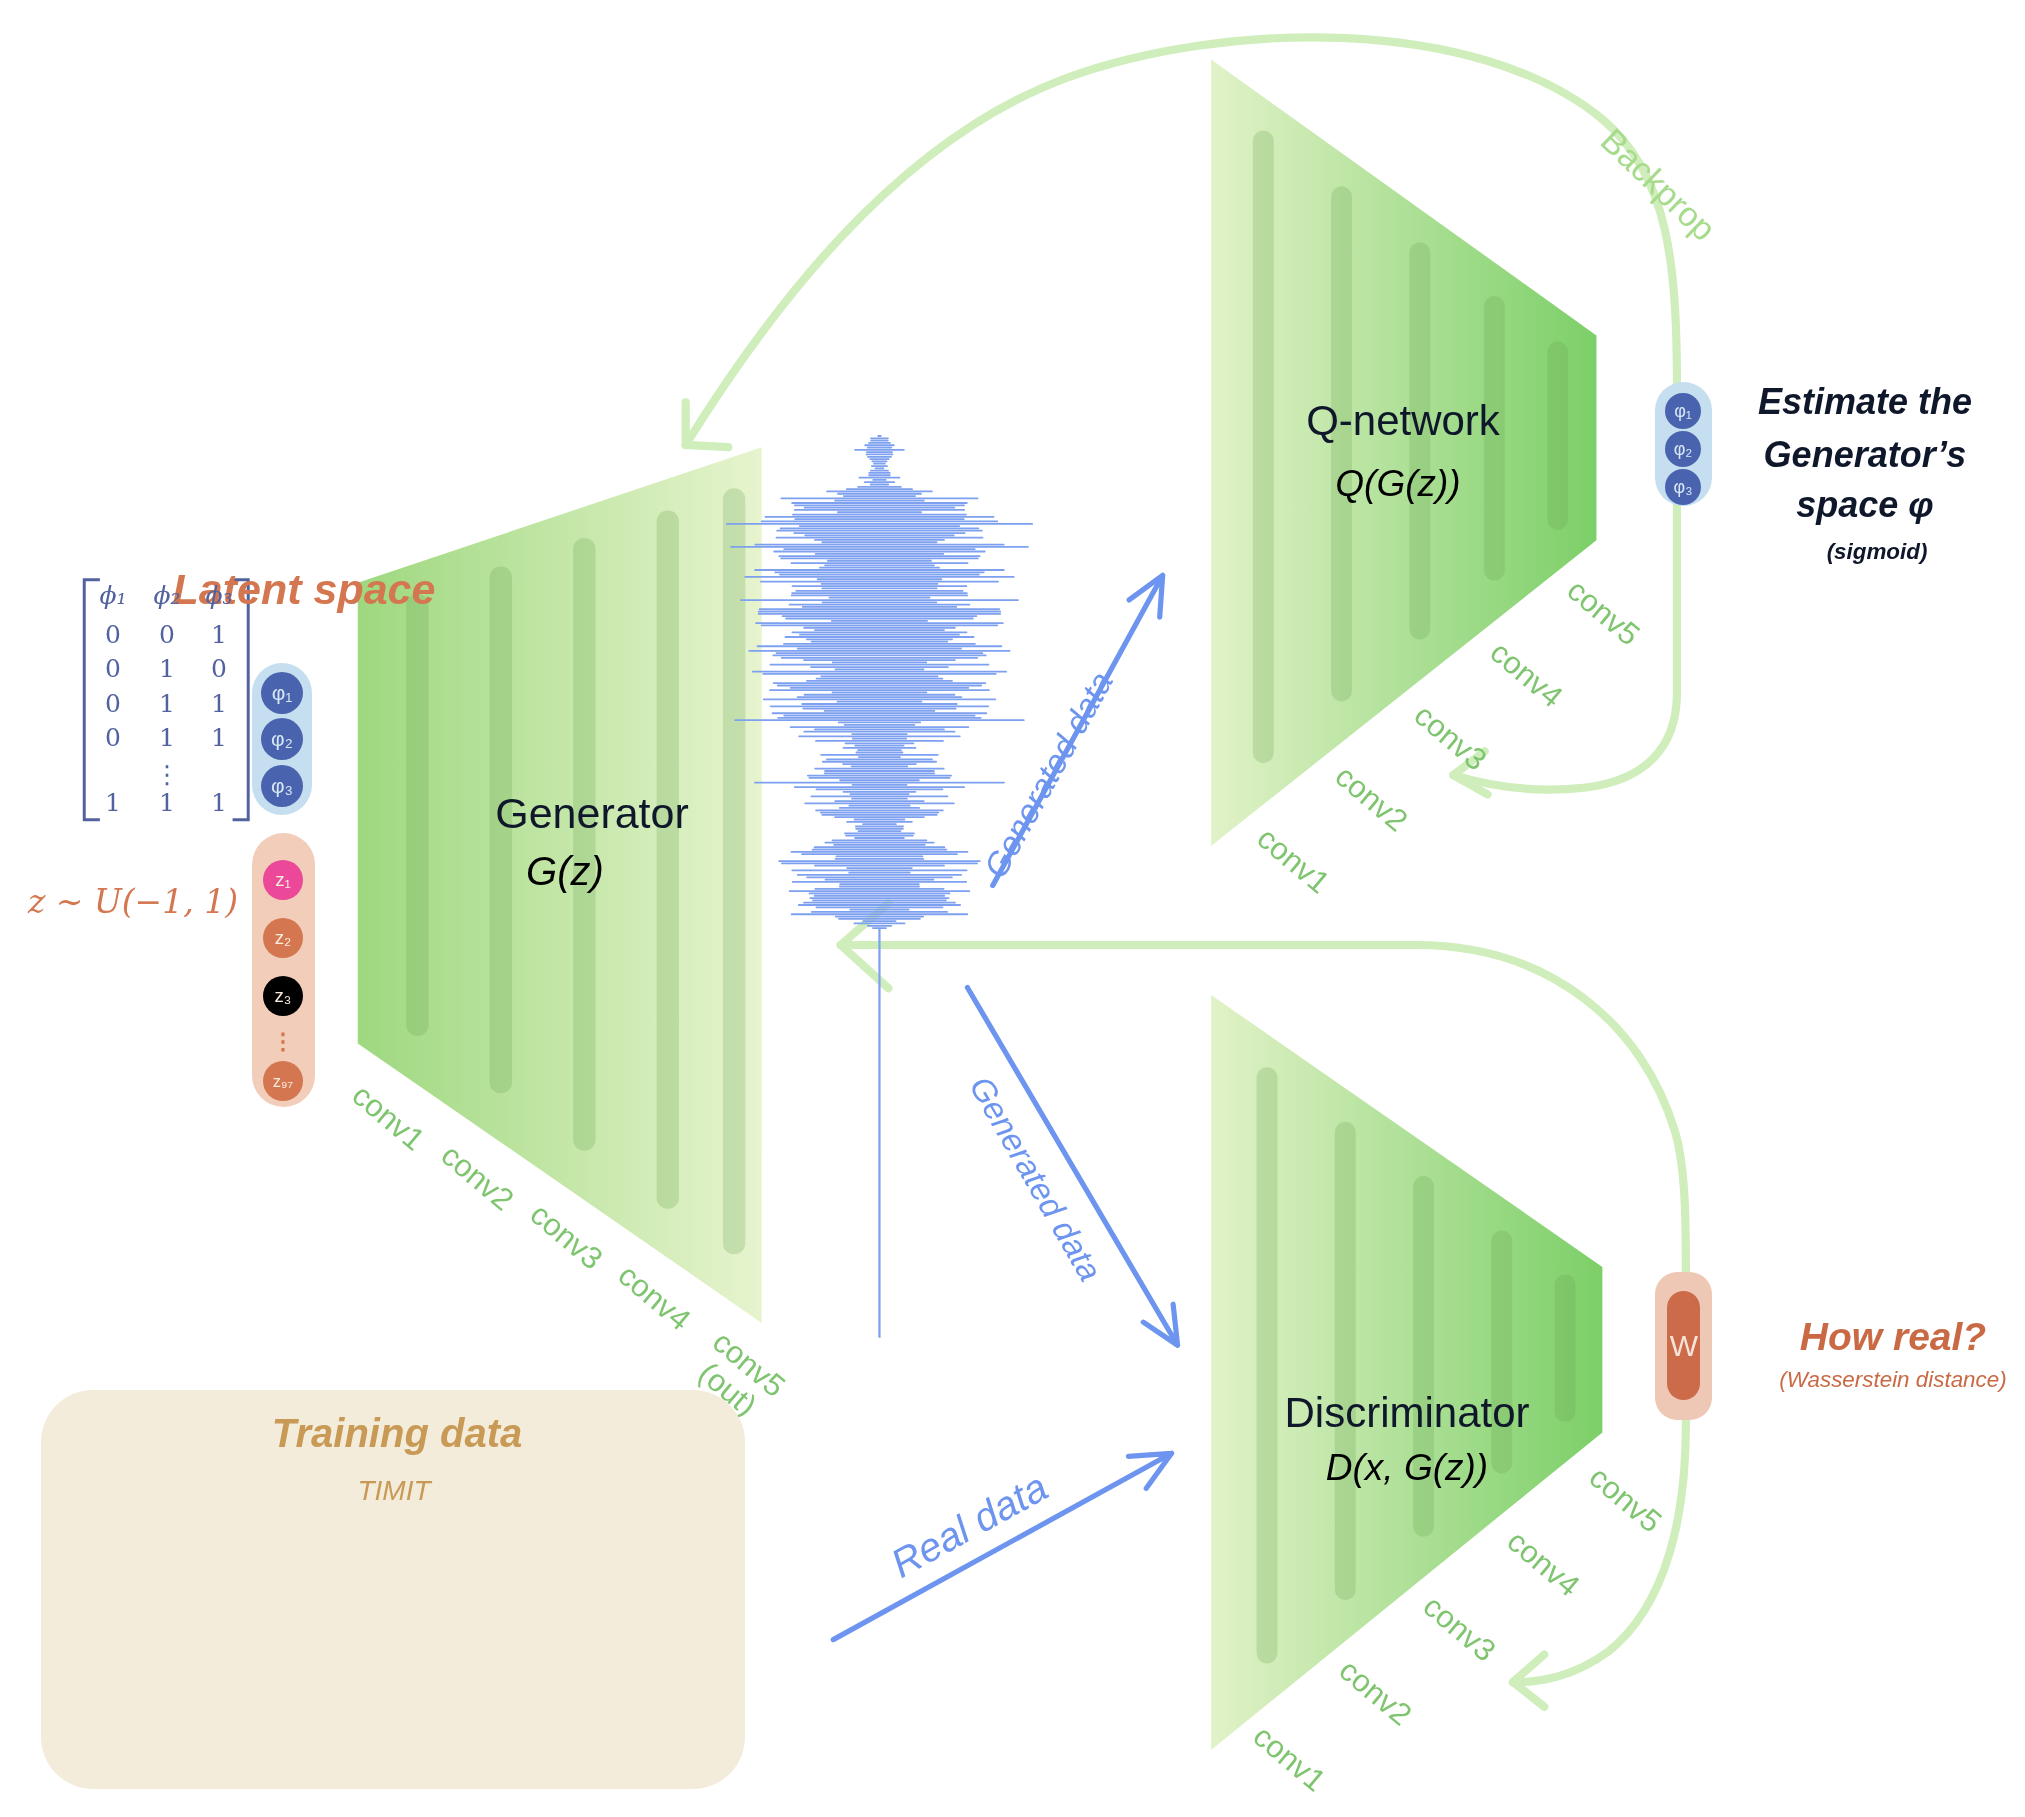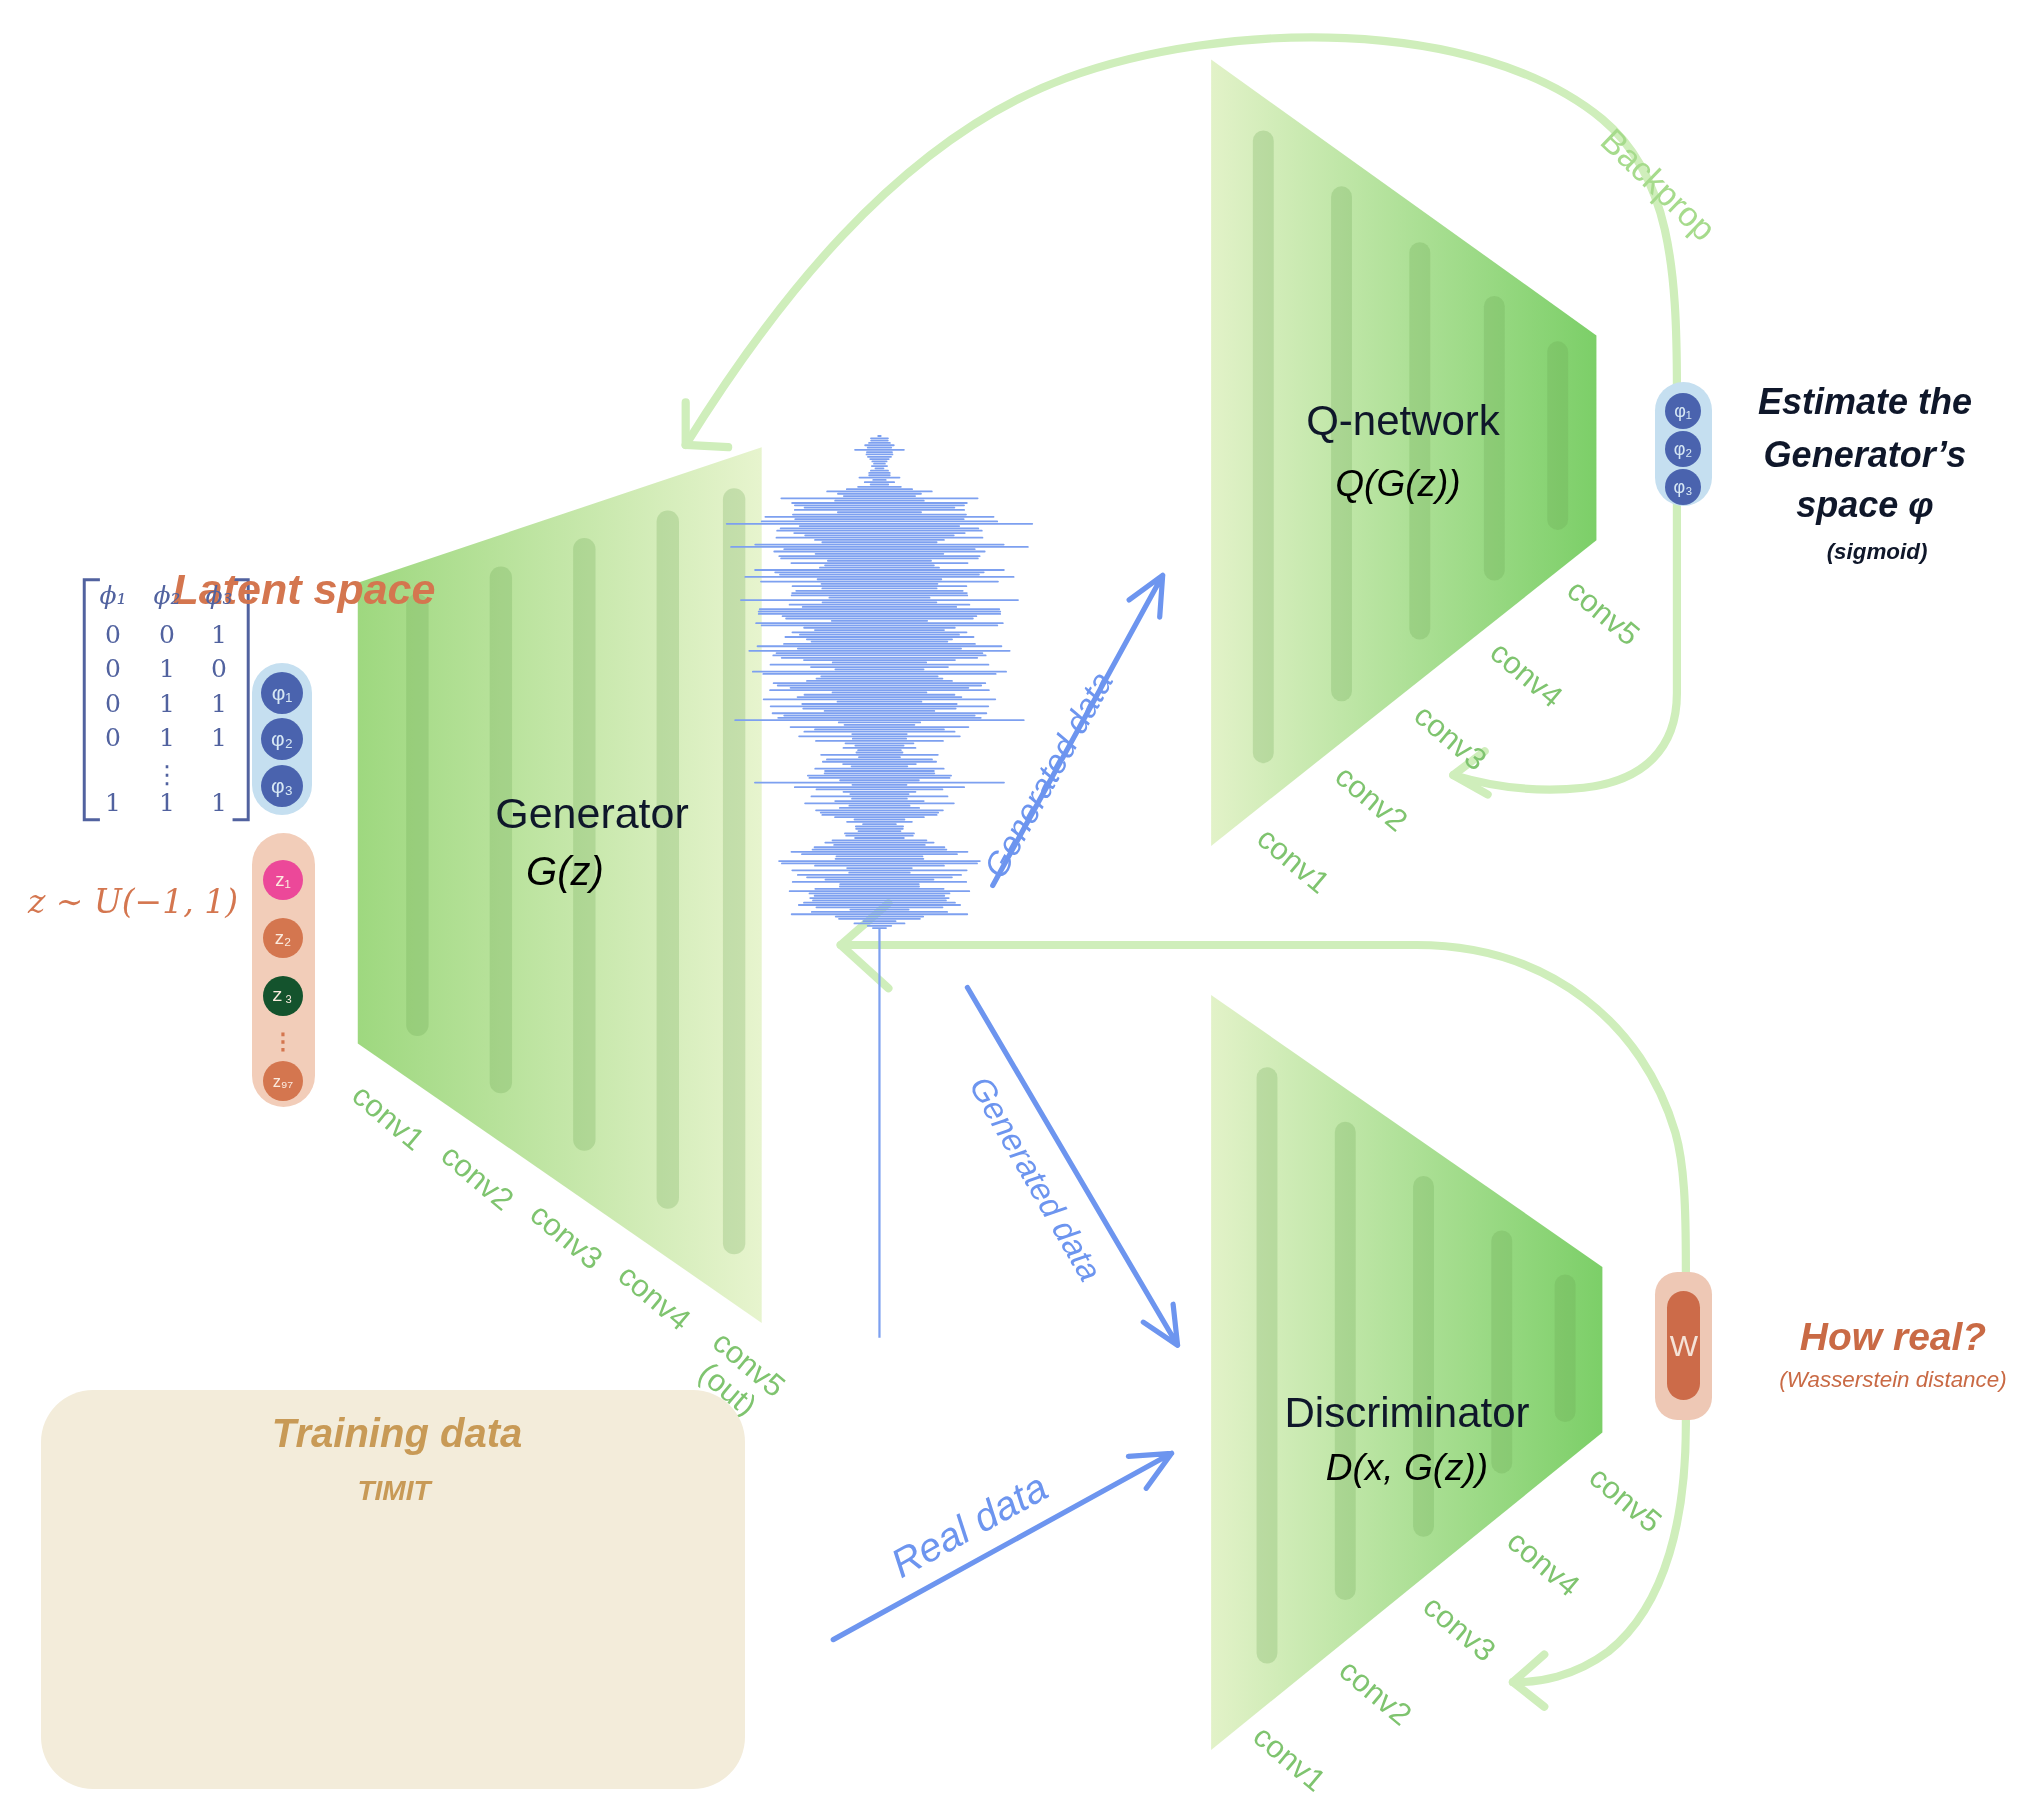--- a/index.html
+++ b/index.html
@@ -142,21 +142,21 @@
   </div>
 
   <div class="pill" style="left:252px;top:663px;width:60px;height:152px;background:#c5dff0;"></div>
   <div class="node" style="left:282px;top:693px;width:42px;height:42px;background:#4a63ae;color:#d6e7f4;font-size:21px;">φ₁</div>
   <div class="node" style="left:282px;top:739px;width:42px;height:42px;background:#4a63ae;color:#d6e7f4;font-size:21px;">φ₂</div>
   <div class="node" style="left:282px;top:786px;width:42px;height:42px;background:#4a63ae;color:#d6e7f4;font-size:21px;">φ₃</div>
 
   <div class="pill" style="left:252px;top:833px;width:63px;height:274px;background:#f2cdb9;"></div>
   <div class="node" style="left:283px;top:880px;width:40px;height:40px;background:#ec4899;color:#fbeade;font-size:18.6px;">z₁</div>
   <div class="node" style="left:283px;top:938px;width:40px;height:40px;background:#d4764f;color:#fbeade;font-size:18.6px;">z₂</div>
-  <div class="node" style="left:283px;top:996px;width:40px;height:40px;background:#14532d;color:#fbeade;font-size:18.6px;font-family:Liberation Mono, monospace;">z₃</div>
+  <div class="node" style="left:283px;top:996px;width:40px;height:40px;background:#000000;color:#fbeade;font-size:18.6px;">z₃</div>
   <div class="abs" style="left:283px;top:1042px;font-size:22.4px;font-weight:bold;color:#d4764f;">⋮</div>
   <div class="node" style="left:283px;top:1081px;width:40px;height:40px;background:#d4764f;color:#fbeade;font-size:16.4px;">z₉₇</div>
 
   <div class="abs nettitle" style="left:592px;top:814px;font-size:43px;">Generator</div>
   <div class="abs netformula" style="left:565px;top:871px;font-size:40px;">G(z)</div>
   <span class="abs convlab" style="left:388px;top:1118px;transform:translate(-50%,-50%) rotate(40deg);">conv1</span>
   <span class="abs convlab" style="left:477px;top:1178px;transform:translate(-50%,-50%) rotate(40deg);">conv2</span>
   <span class="abs convlab" style="left:566px;top:1237px;transform:translate(-50%,-50%) rotate(40deg);">conv3</span>
   <span class="abs convlab" style="left:654px;top:1298px;transform:translate(-50%,-50%) rotate(40deg);">conv4</span>
   <div class="abs convlab" style="left:738px;top:1377px;transform:translate(-50%,-50%) rotate(40deg);text-align:center;">
@@ -195,16 +195,16 @@
   <div class="abs bluecap" style="left:1865px;top:552px;font-size:22.4px;margin-left:12px;">(sigmoid)</div>
 
   <div style="position:absolute;left:1655px;top:1272px;width:57px;height:148px;background:#eec8b5;border-radius:22.4px;"></div>
   <div style="position:absolute;left:1667px;top:1291px;width:33px;height:109px;background:#cc6b49;border-radius:18px;"></div>
   <div class="abs" style="left:1684px;top:1346px;font-size:30px;color:#f5e3d7;">W</div>
   <div class="abs" style="left:1893px;top:1337px;font-size:39px;font-weight:bold;font-style:italic;color:#c96a45;">How real?</div>
   <div class="abs" style="left:1893px;top:1380px;font-size:22.4px;font-style:italic;color:#c96a45;">(Wasserstein distance)</div>
 
   <div style="position:absolute;left:41px;top:1390px;width:704px;height:399px;background:#f3ecda;border-radius:52px;"></div>
   <div class="abs" style="left:397px;top:1433px;font-size:40px;font-weight:bold;font-style:italic;color:#c89a56;">Training data</div>
-  <div class="abs" style="left:394px;top:1491px;font-size:28px;font-weight:bold;font-style:italic;color:#c89a56;">TIMIT</div>
+  <div class="abs" style="left:394px;top:1491px;font-size:28px;font-weight:normal;font-style:italic;color:#c89a56;">TIMIT</div>
 
 </div>
 
 
 </body></html>

